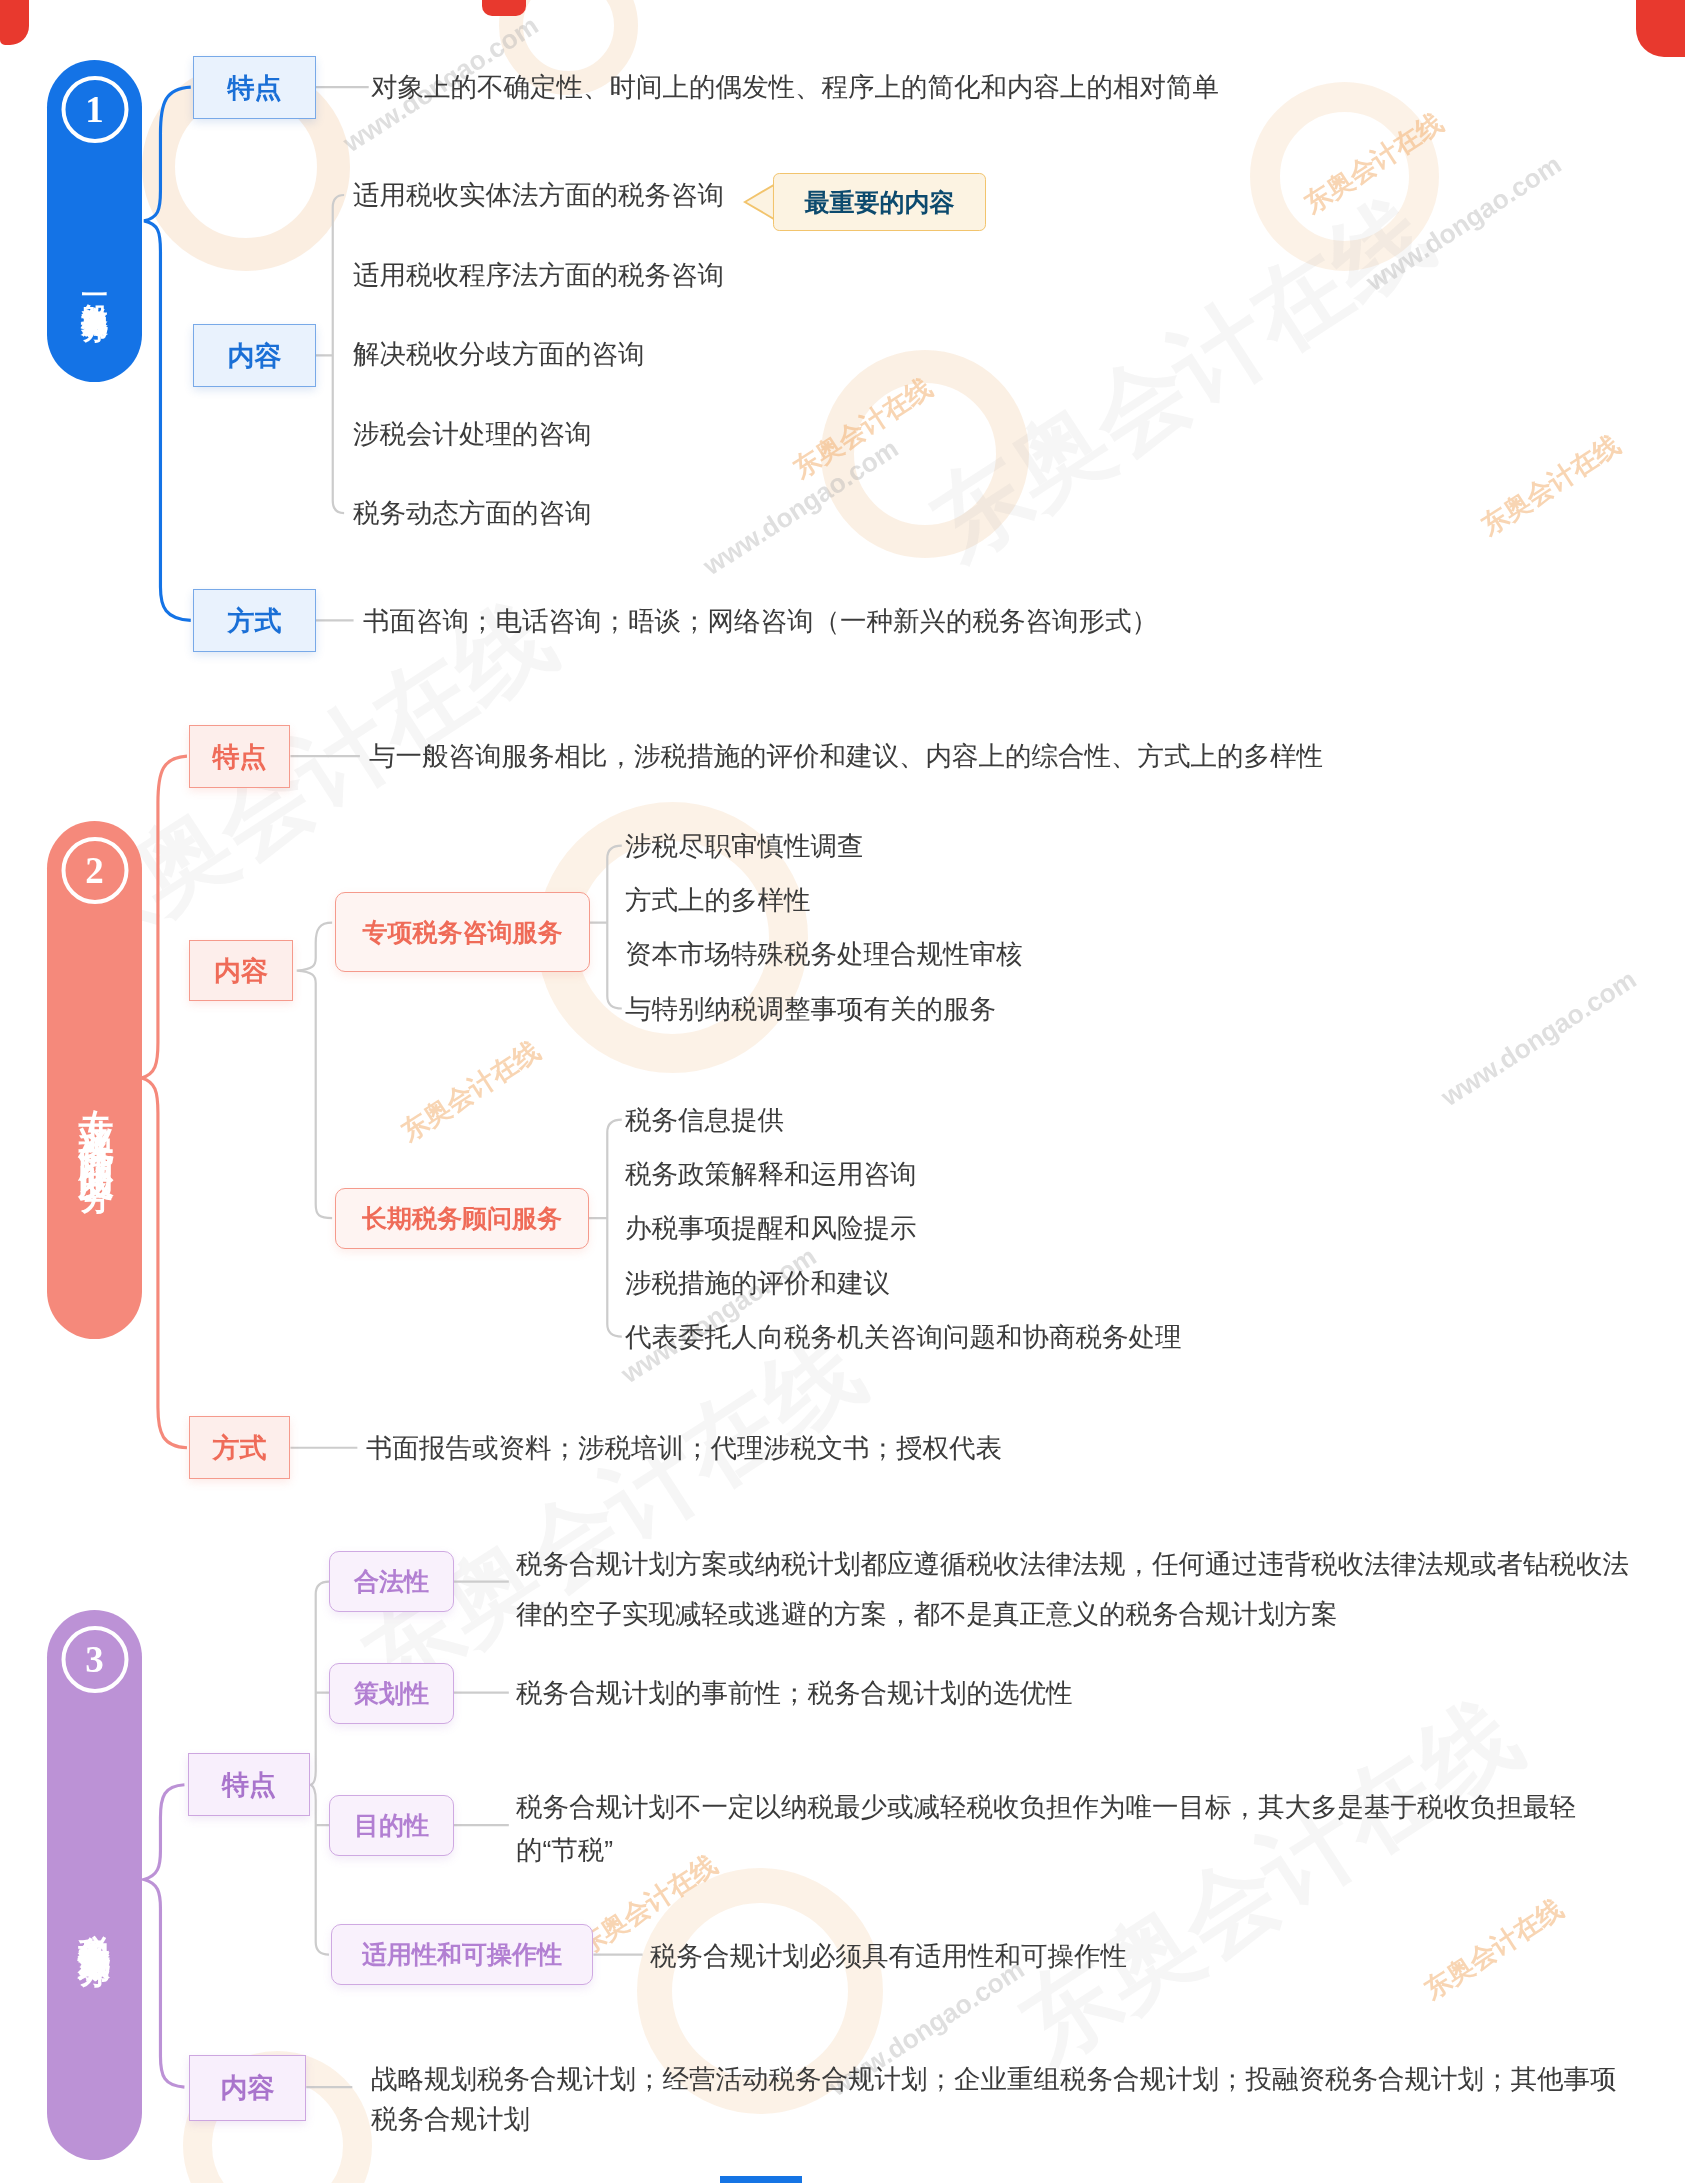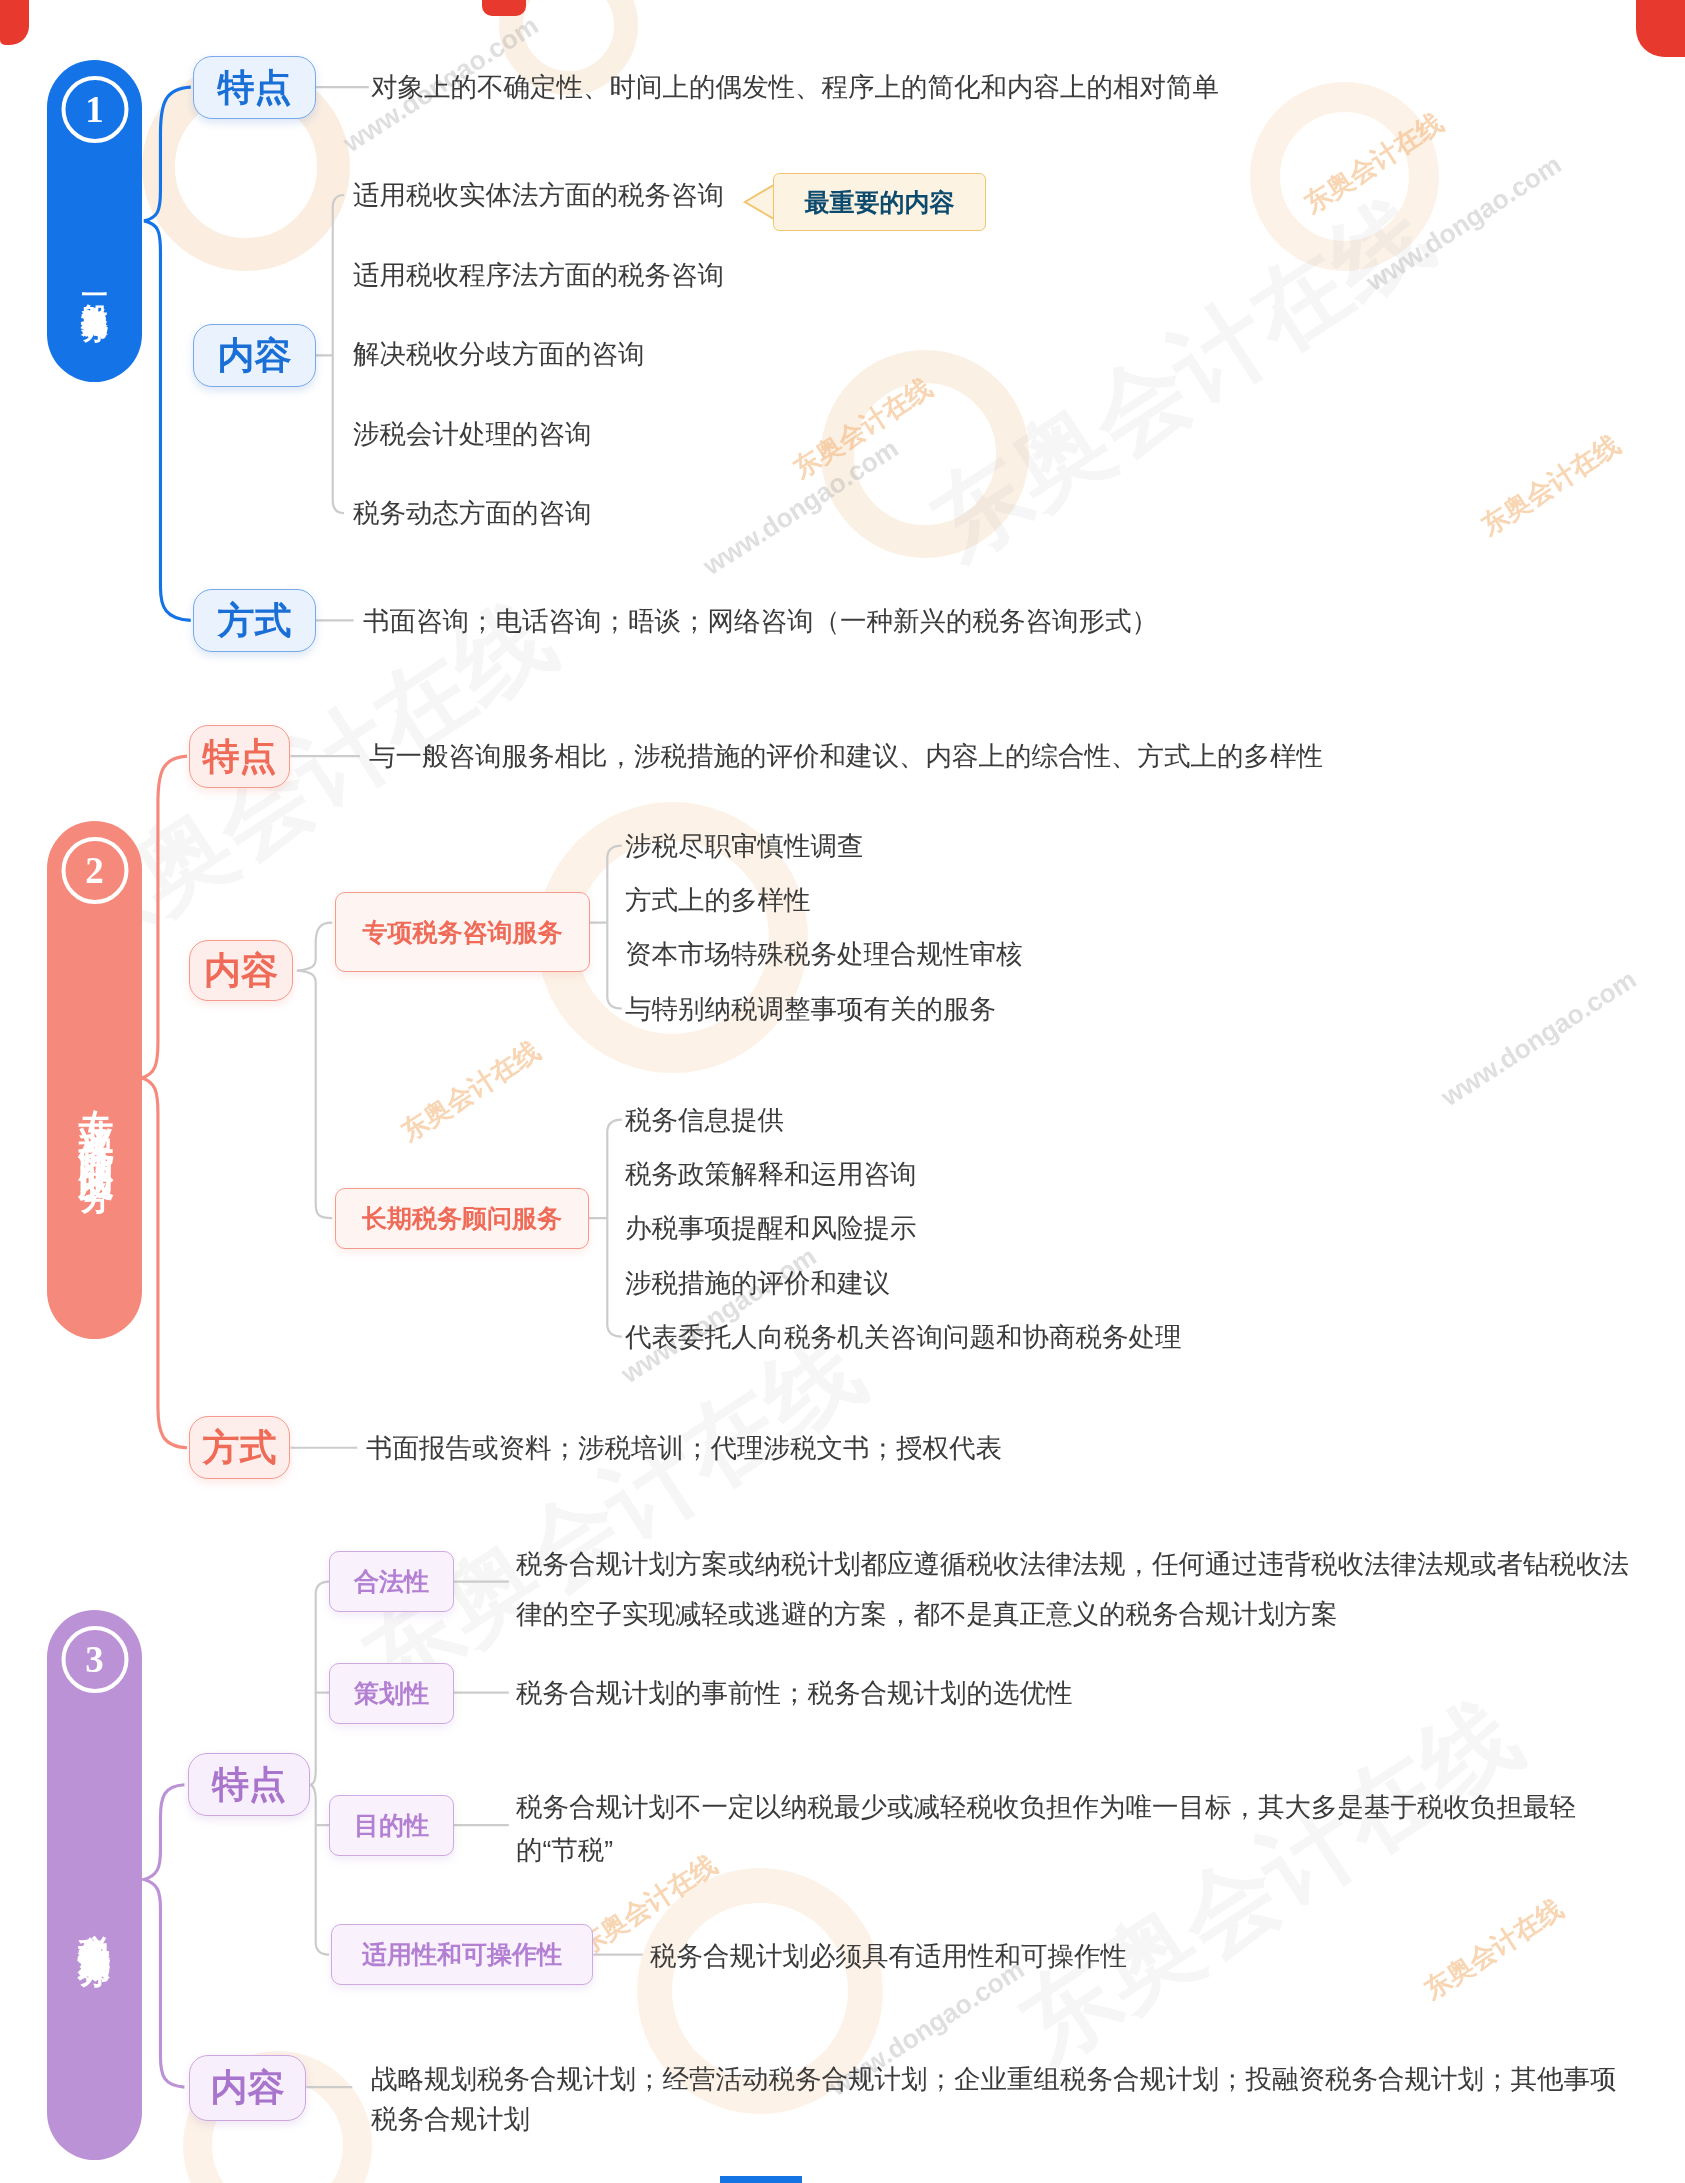--- a/index.html
+++ b/index.html
@@ -9,21 +9,21 @@
   
   .pill{position:absolute;width:95px;border-radius:50px;}
   .pill .num{position:absolute;left:50%;transform:translateX(-50%);top:16.4px;width:67px;height:67px;
     border:4.4px solid #fff;border-radius:50%;box-sizing:border-box;display:flex;align-items:center;justify-content:center;
     color:#fff;font-family:"Liberation Serif",serif;font-weight:700;font-size:37px;}
   .vt{position:absolute;left:50%;transform:translateX(-50%);display:flex;align-items:center;justify-content:center;
     color:#fff;font-family:"Liberation Serif",serif;font-weight:700;
     writing-mode:vertical-rl;text-orientation:mixed;white-space:nowrap;}
   
   .box{position:absolute;display:flex;align-items:center;justify-content:center;box-sizing:border-box;text-align:center;}
-  .lbl{border-radius:19px;font-family:"Liberation Serif",serif;font-weight:700;font-size:37px;}
+  .lbl{border-radius:0;font-family:"Liberation Serif",serif;font-weight:700;font-size:27px;}
   .lbl.c1{background:#e9f2fd;border:1.9px solid #78a9e8;color:#1a6fd6;box-shadow:0 3.8px 8.8px rgba(40,100,190,.16);}
   .lbl.c2{background:#fdeeeb;border:1.9px solid #f59a8c;color:#ef6b58;box-shadow:0 3.8px 8.8px rgba(240,120,100,.16);}
   .lbl.c3{background:#f8effc;border:1.9px solid #cda6e0;color:#a974cc;box-shadow:0 3.8px 8.8px rgba(160,110,200,.16);}
   .sub{border-radius:10px;font-weight:700;font-size:25px;}
   .sub.c2{background:#fef4f2;border:1.9px solid #f59a8c;color:#ef6b58;box-shadow:0 3.8px 8.8px rgba(240,120,100,.13);}
   .sub.c3{background:#f9f1fc;border:1.9px solid #cfa9e2;color:#b27fd2;box-shadow:0 3.8px 8.8px rgba(160,110,200,.13);}
   
   .txt{position:absolute;color:#3b3b3b;font-size:26.5px;line-height:29px;white-space:nowrap;}
   .txt.wrap{white-space:normal;}
   

